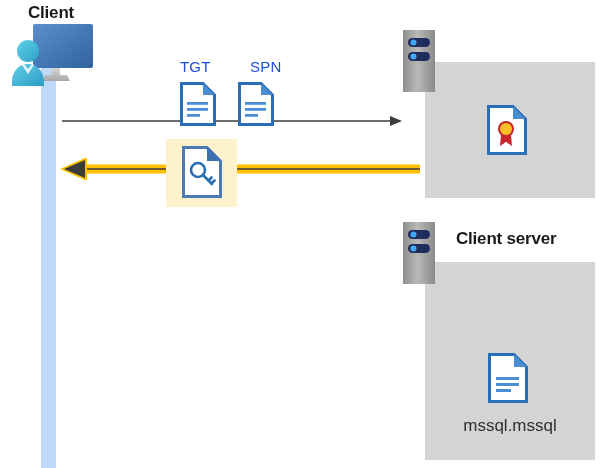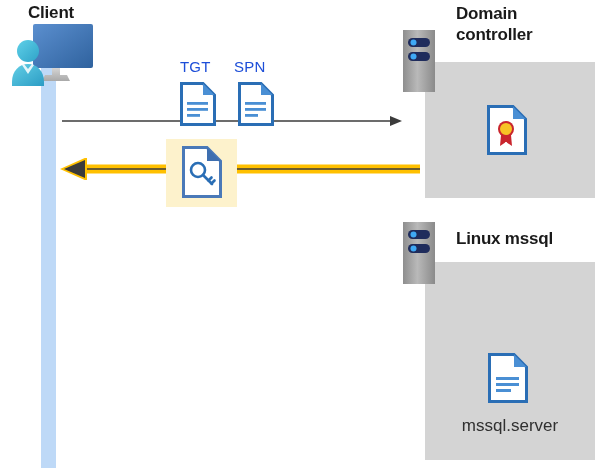--- a/index.html
+++ b/index.html
@@ -104,21 +104,21 @@
     height: 22px;
   }
 
   
   .doc-label {
     font-size: 15px;
     color: #1d4ed8;
     letter-spacing: 0.2px;
   }
   #tgt-label { left: 180px; top: 58px; }
-  #spn-label { left: 234px; top: 58px; }
+  #spn-label { left: 250px; top: 58px; }
 
   
   #tgt-doc { left: 180px; top: 82px; width: 36px; height: 44px; }
   #spn-doc { left: 238px; top: 82px; width: 36px; height: 44px; }
 
   
   #ticket-highlight {
     left: 166px;
     top: 139px;
     width: 71px;
@@ -199,24 +199,20 @@
       <rect x="25" y="0" width="60" height="44" rx="2" fill="url(#monGrad)"></rect>
 
       <path d="M4 58 c0 -11 7 -18 16 -18 c9 0 16 7 16 18 v4 H4 z" fill="url(#bodyGrad)"></path>
 
       <path d="M14 41 l6 9 l6 -9 l-2 -1 l-4 5 l-4 -5 z" fill="#ffffff" opacity="0.85"></path>
 
       <circle cx="20" cy="27" r="11" fill="url(#headGrad)"></circle>
     </svg>
   </div>
 
-  <div class="abs title" id="dc-title">
-    <div>Domain</div>
-    <div>controller</div>
-  </div>
 
   <div class="abs panel" id="dc-panel"></div>
 
   <div class="abs server-icon" id="dc-server-icon">
     <svg width="32" height="62" viewBox="0 0 32 62">
       <defs>
         <linearGradient id="srvGrad1" x1="0" y1="0" x2="1" y2="0">
           <stop offset="0%" stop-color="#8e8e8e"></stop>
           <stop offset="45%" stop-color="#b9b9b9"></stop>
           <stop offset="100%" stop-color="#8a8a8a"></stop>
@@ -234,21 +230,21 @@
     <svg width="40" height="50" viewBox="0 0 40 50">
       <path d="M1.5 1.5 H26 L38.5 14 V48.5 H1.5 Z" fill="#ffffff" stroke="#2a6eb5" stroke-width="3"></path>
       <path d="M26 1.5 L38.5 14 H26 Z" fill="#4a8fd4"></path>
       <circle cx="19" cy="24" r="8" fill="#c9252d"></circle>
       <circle cx="19" cy="24" r="6" fill="#f7c325"></circle>
       <path d="M14 30 l-1 11 l6 -4 l6 4 l-1 -11 z" fill="#c9252d"></path>
       <path d="M19 37 v4" stroke="#ffffff" stroke-width="1.5"></path>
     </svg>
   </div>
 
-  <div class="abs title" id="linux-title">Linux mssql</div>
+  <div class="abs title" id="linux-title">Client server</div>
 
   <div class="abs panel" id="linux-panel"></div>
 
   <div class="abs server-icon" id="linux-server-icon">
     <svg width="32" height="62" viewBox="0 0 32 62">
       <rect x="0" y="0" width="32" height="62" fill="url(#srvGrad1)"></rect>
       <rect x="5" y="8" width="22" height="9" rx="4.5" fill="#1f2c5c"></rect>
       <circle cx="10.5" cy="12.5" r="3" fill="#3fa9f5"></circle>
       <rect x="5" y="22" width="22" height="9" rx="4.5" fill="#1f2c5c"></rect>
       <circle cx="10.5" cy="26.5" r="3" fill="#3fa9f5"></circle>
@@ -259,21 +255,21 @@
   <div class="abs" id="keytab-doc">
     <svg width="40" height="50" viewBox="0 0 40 50">
       <path d="M1.5 1.5 H26 L38.5 14 V48.5 H1.5 Z" fill="#ffffff" stroke="#2a6eb5" stroke-width="3"></path>
       <path d="M26 1.5 L38.5 14 H26 Z" fill="#4a8fd4"></path>
       <rect x="8" y="24" width="23" height="3" fill="#4a8fd4"></rect>
       <rect x="8" y="30" width="23" height="3" fill="#4a8fd4"></rect>
       <rect x="8" y="36" width="15" height="3" fill="#4a8fd4"></rect>
     </svg>
   </div>
 
-  <div class="abs" id="keytab-label">mssql.server</div>
+  <div class="abs" id="keytab-label">mssql.mssql</div>
 
   <div class="abs" id="request-line">
     <svg width="340" height="10" viewBox="0 0 340 10">
       <line x1="0" y1="5" x2="330" y2="5" stroke="#3b3b3b" stroke-width="1.6"></line>
       <path d="M328 0 L340 5 L328 10 Z" fill="#3b3b3b"></path>
     </svg>
   </div>
 
   <div class="abs" id="response-arrow">
     <svg width="360" height="22" viewBox="0 0 360 22">

